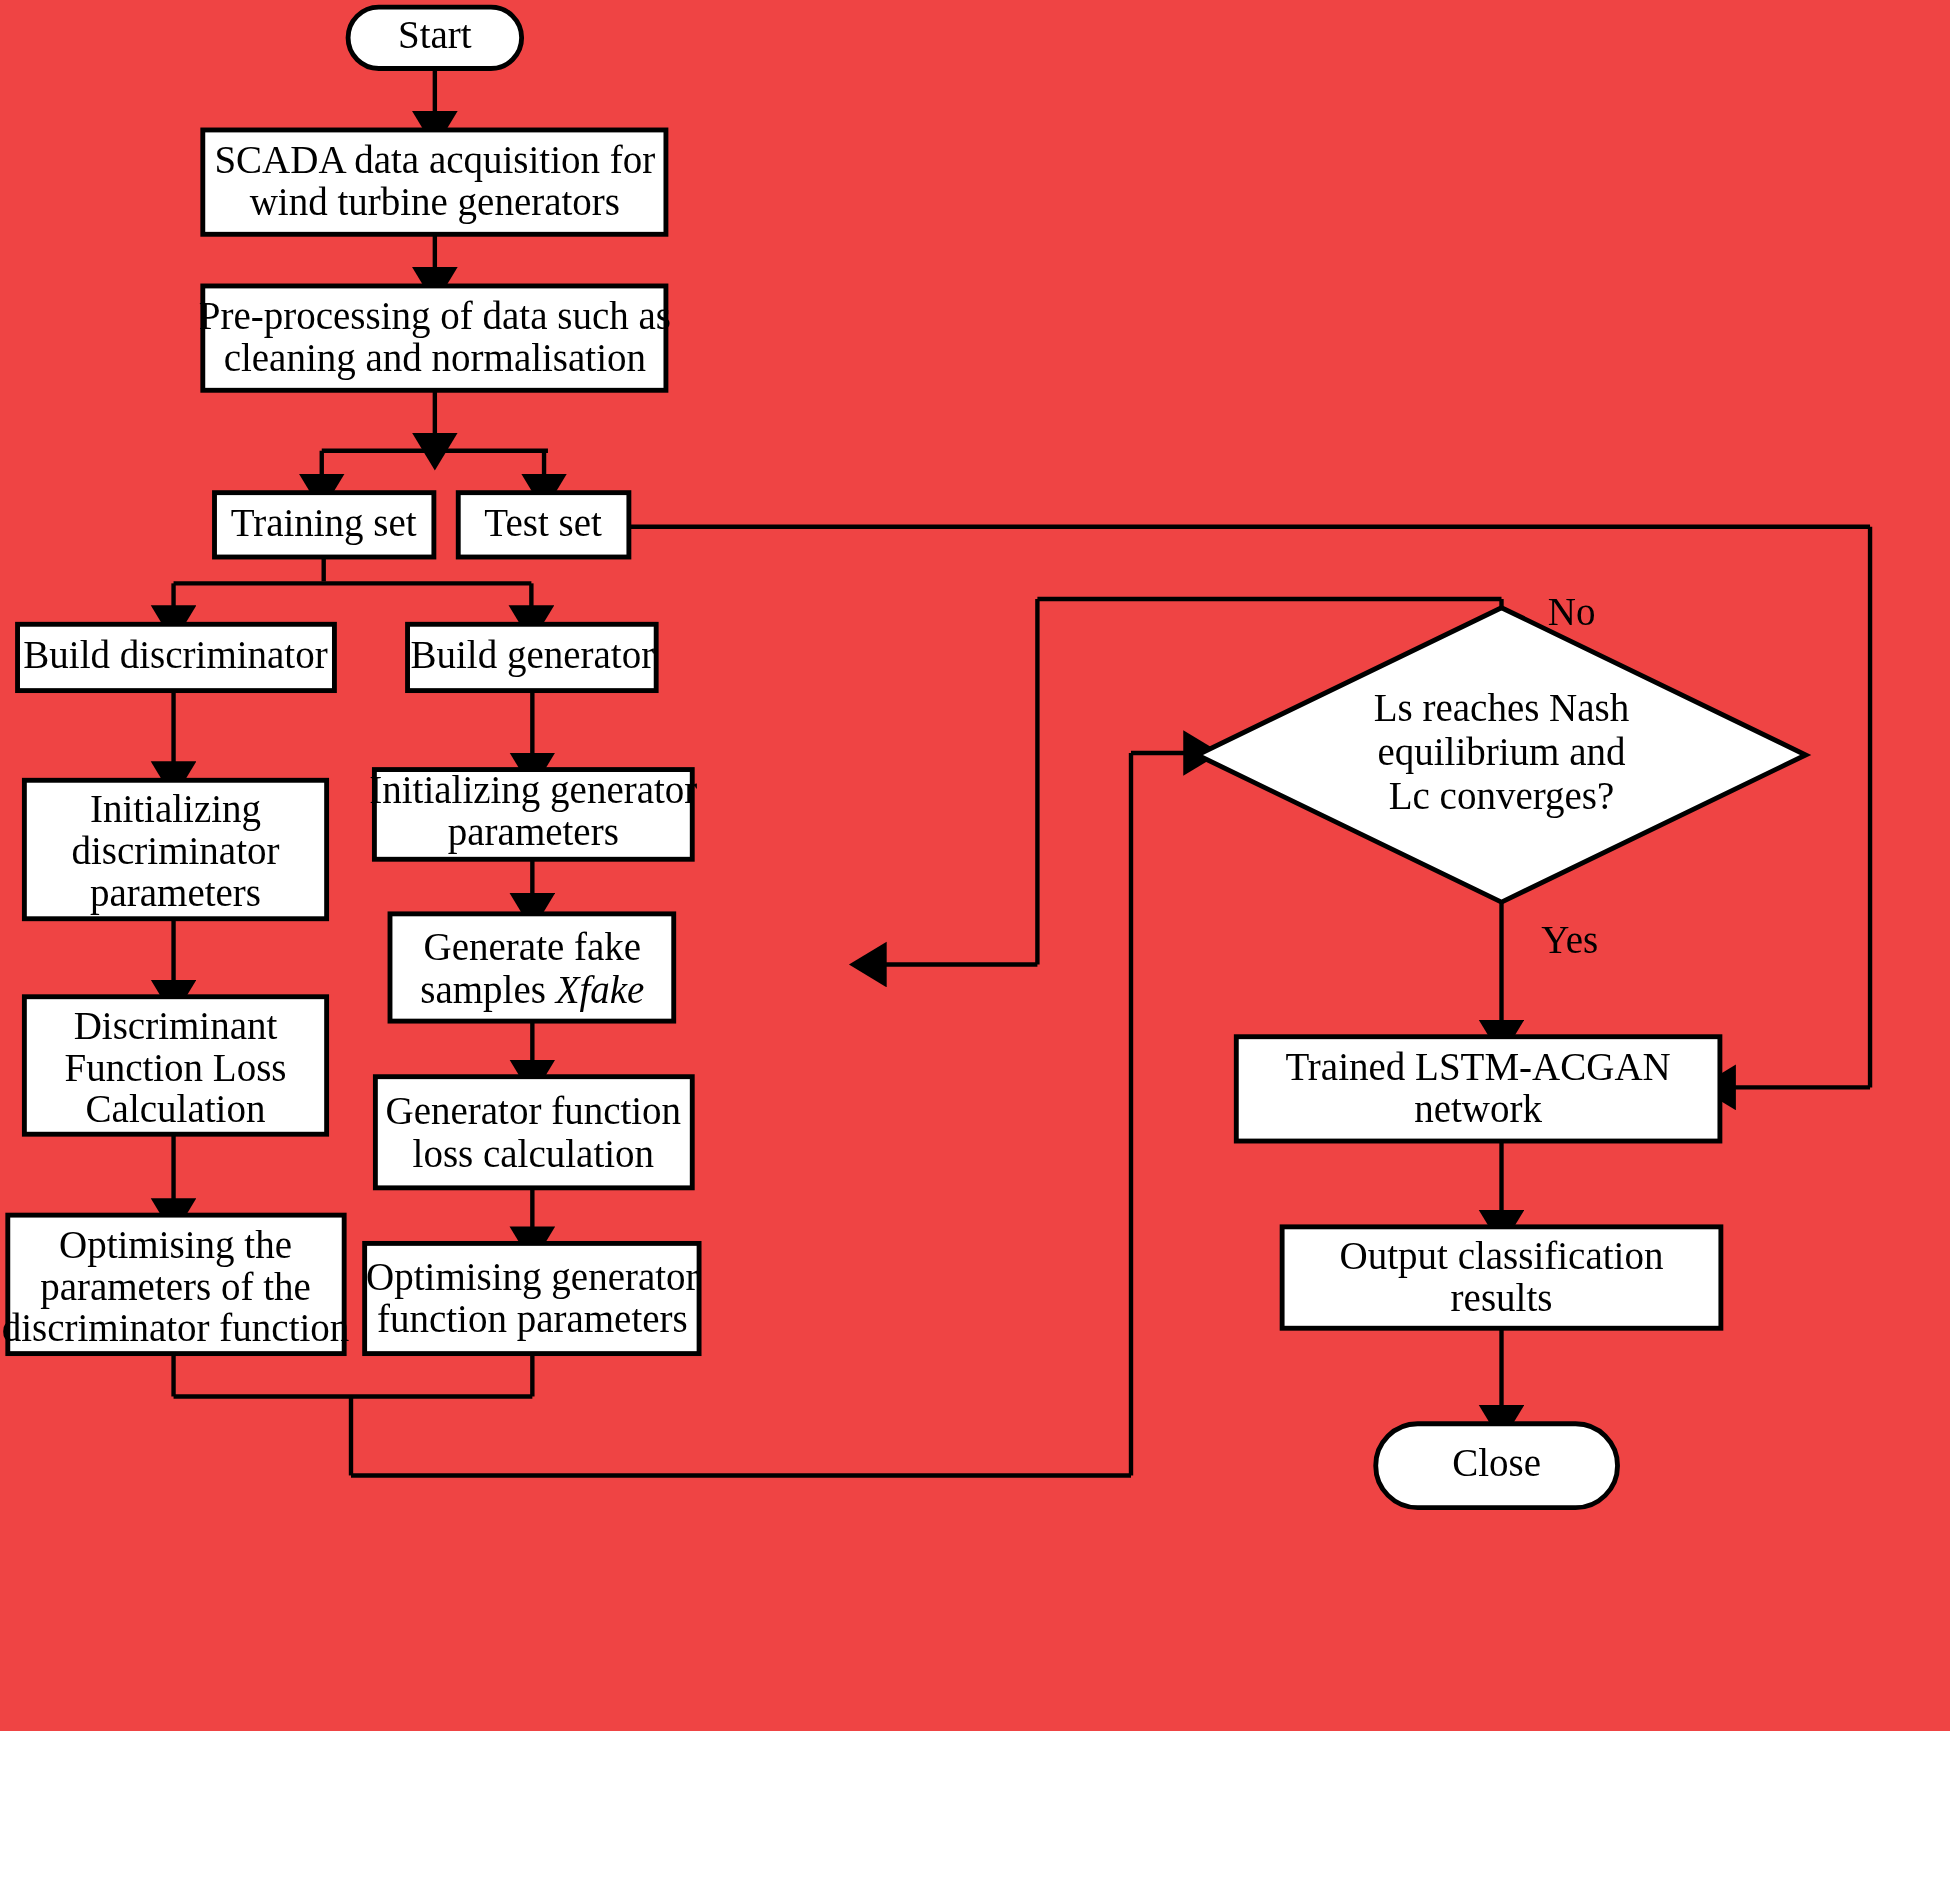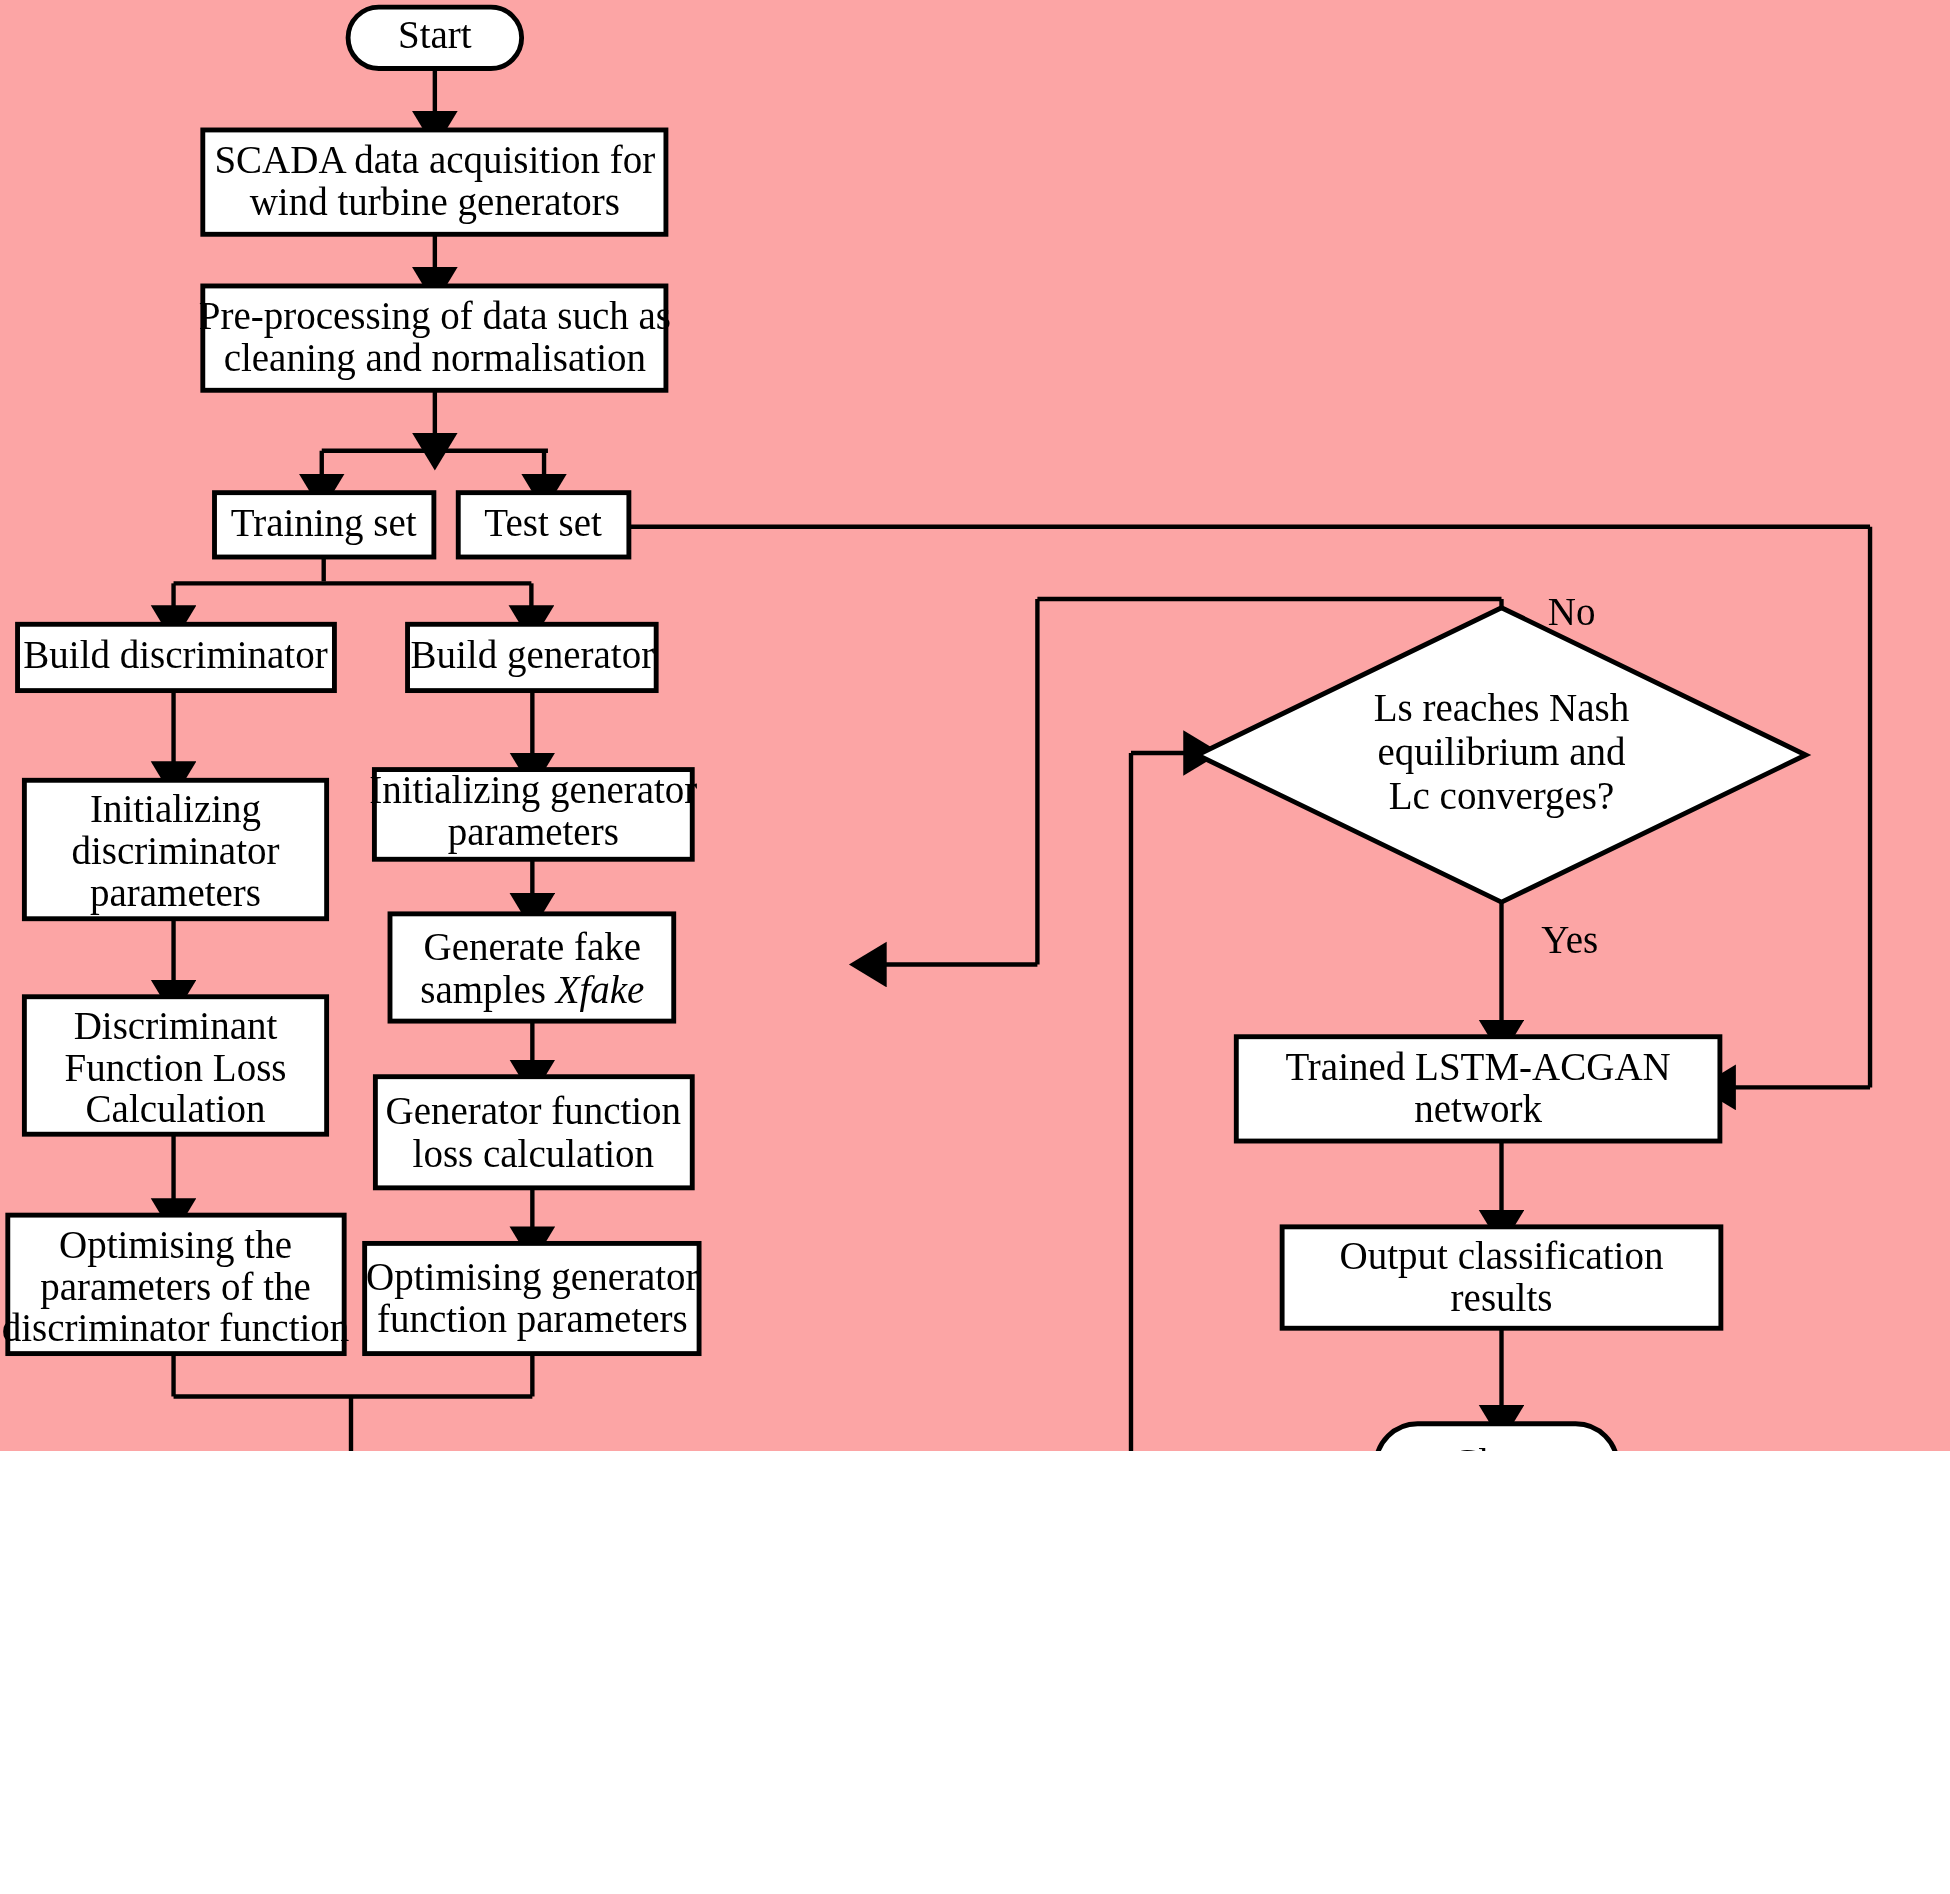--- a/index.html
+++ b/index.html
@@ -1,17 +1,17 @@
 <!DOCTYPE html>
 <html><head>
 <meta charset="utf-8">
 <style>
   html,body{margin:0;padding:0;background:#ffffff;}
   body{font-family:"Liberation Serif",serif;}
-  #stage{position:relative;width:1950px;height:1451px;background:#fca5a5;overflow:hidden;}
+  #stage{position:relative;width:1950px;height:1731px;background:#ef4444;overflow:hidden;}
   svg{position:absolute;left:0;top:0;width:1950px;height:1895px;}
   .shape{fill:#ffffff;stroke:#000000;stroke-width:5;}
   .edge{stroke:#000000;stroke-width:4.5;fill:none;}
   .lbl{font-family:"Liberation Serif",serif;fill:#000000;text-anchor:middle;dominant-baseline:middle;}
   .t-40{font-size:40px;}
   .ital{font-style:italic;}
 </style>
 </head>
 <body>
 

